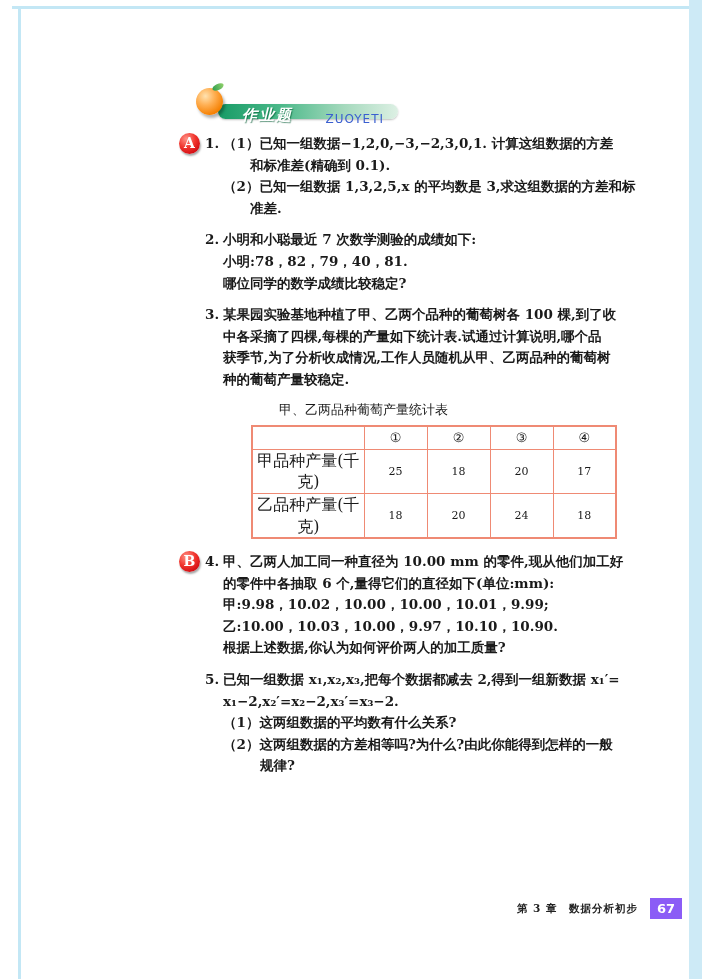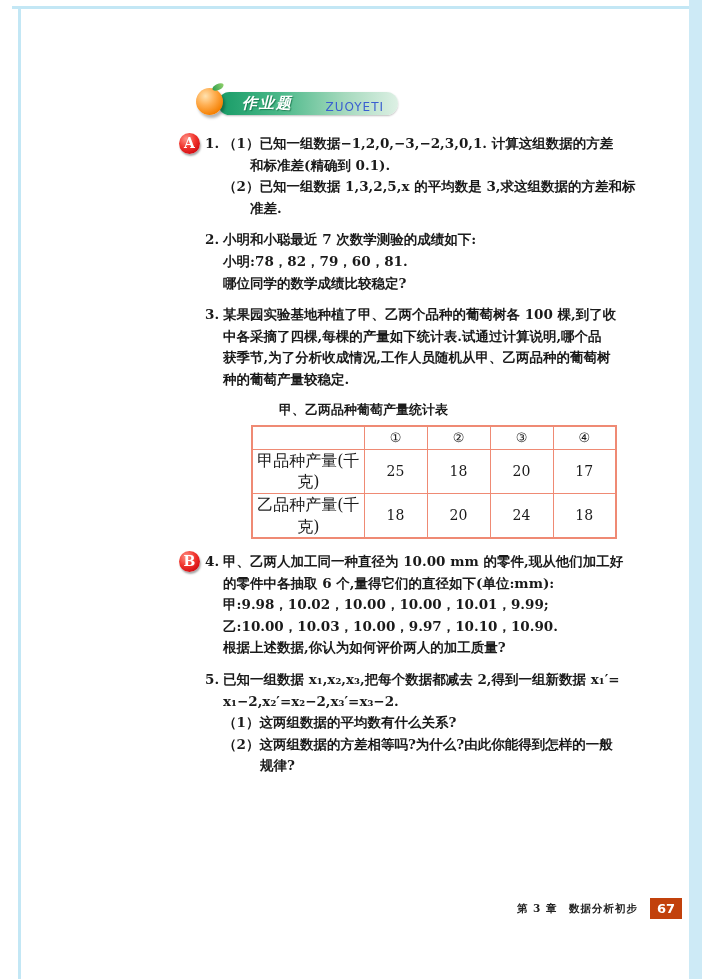--- a/index.html
+++ b/index.html
@@ -12,21 +12,21 @@
     color:#1a1a1a;
   }
   
   .frame-top { position:absolute; top:6px; left:12px; right:0; height:3px; background:#c3e7f5; }
   .frame-left { position:absolute; top:6px; left:18px; width:3px; bottom:0; background:#c3e7f5; }
   .frame-right { position:absolute; top:0; right:0; width:13px; bottom:0; background:#cdeaf6; }
 
   
   .hw-badge { position:absolute; top:88px; left:196px; width:210px; height:30px; }
   .ribbon {
-    position:absolute; left:22px; top:4px; width:180px; height:23px;
+    position:absolute; left:22px; top:16px; width:180px; height:15px;
     border-radius:12px;
     background:linear-gradient(90deg,#179b66 0%,#4cb98a 35%,#a5d9bd 70%,#ddf0e4 100%);
     box-shadow:0 1px 2px rgba(0,0,0,.25);
   }
   .ribbon-title {
     position:absolute; left:24px; top:2px;
     font-family:"DejaVu Sans","Liberation Sans",sans-serif;
     font-style:italic; font-weight:bold; font-size:15px; color:#ffffff;
     text-shadow:1px 1px 1px rgba(0,90,50,.6);
     letter-spacing:2px;
@@ -64,37 +64,37 @@
     width:21px; height:21px; border-radius:50%;
     background:radial-gradient(circle at 35% 28%,#ff9488 0%,#f0332c 45%,#cf0a12 80%,#a80008 100%);
     box-shadow:1px 2px 2px rgba(0,0,0,.35);
     color:#ffffff; font-weight:bold; font-size:14px;
     display:flex; align-items:center; justify-content:center;
     font-family:"DejaVu Serif","Liberation Serif",serif;
   }
 
   
   .table-block { margin:8px 0 12px 10px; }
-  .table-title { font-weight:bold; font-size:13px; margin:8px 0 5px 46px; }
+  .table-title { font-weight:normal; font-size:13px; margin:8px 0 5px 46px; }
   table.grape { border-collapse:collapse; margin-left:18px; }
   table.grape td {
     border:1px solid #ef8a74;
     text-align:center; vertical-align:middle;
-    font-size:14px; height:23px; background:#ffffff;
+    font-size:11px; height:23px; background:#ffffff;
   }
   table.grape td.rowlabel { width:112px; font-size:16px; }
   table.grape td.val { width:63px; }
   table.grape tr.hdr td { font-size:13px; }
   table.grape { border:2px solid #ef8a74; }
 
   
   .footer { position:absolute; top:898px; right:20px; display:flex; align-items:center; }
   .footer-text { font-size:10.5px; font-weight:bold; color:#222; margin-right:12px; letter-spacing:1px; }
   .page-box {
-    width:32px; height:21px; background:#c2410c; color:#ffffff;
+    width:32px; height:21px; background:#8b5cf6; color:#ffffff;
     display:flex; align-items:center; justify-content:center;
     font-size:13px; font-weight:bold;
     font-family:"DejaVu Sans","Liberation Sans",sans-serif;
   }
 </style>
 </head>
 <body>
 
 <div class="frame-top"></div>
 <div class="frame-left"></div>
@@ -116,21 +116,21 @@
     <span class="pnum">1.</span>
     <div class="line">（1）已知一组数据−1,2,0,−3,−2,3,0,1. 计算这组数据的方差</div>
     <div class="line ind1">和标准差(精确到 0.1).</div>
     <div class="line">（2）已知一组数据 1,3,2,5,x 的平均数是 3,求这组数据的方差和标</div>
     <div class="line ind1">准差.</div>
   </div>
 
   <div class="problem">
     <span class="pnum">2.</span>
     <div class="line">小明和小聪最近 7 次数学测验的成绩如下:</div>
-    <div class="line">小明:78，82，79，60，81.</div>
+    <div class="line">小明:78，82，79，40，81.</div>
     <div class="line">哪位同学的数学成绩比较稳定?</div>
   </div>
 
   <div class="problem">
     <span class="pnum">3.</span>
     <div class="line">某果园实验基地种植了甲、乙两个品种的葡萄树各 100 棵,到了收</div>
     <div class="line">中各采摘了四棵,每棵的产量如下统计表.试通过计算说明,哪个品</div>
     <div class="line">获季节,为了分析收成情况,工作人员随机从甲、乙两品种的葡萄树</div>
     <div class="line">种的葡萄产量较稳定.</div>
 

